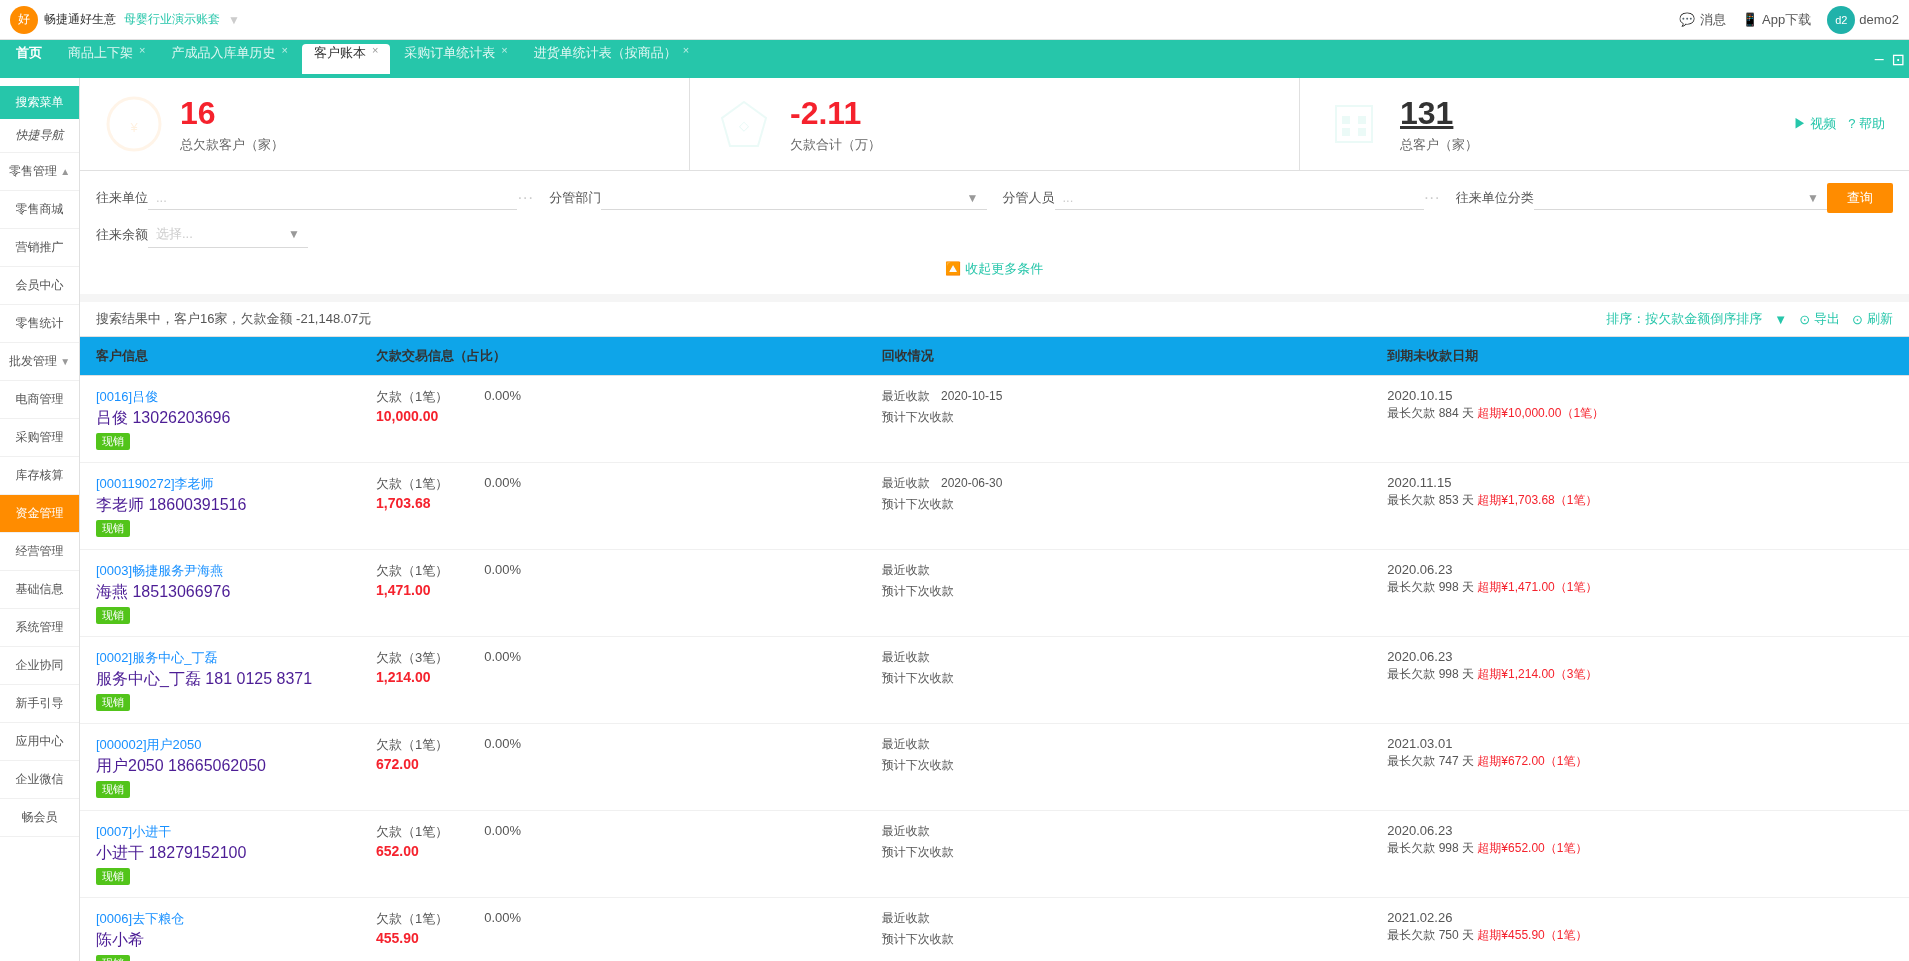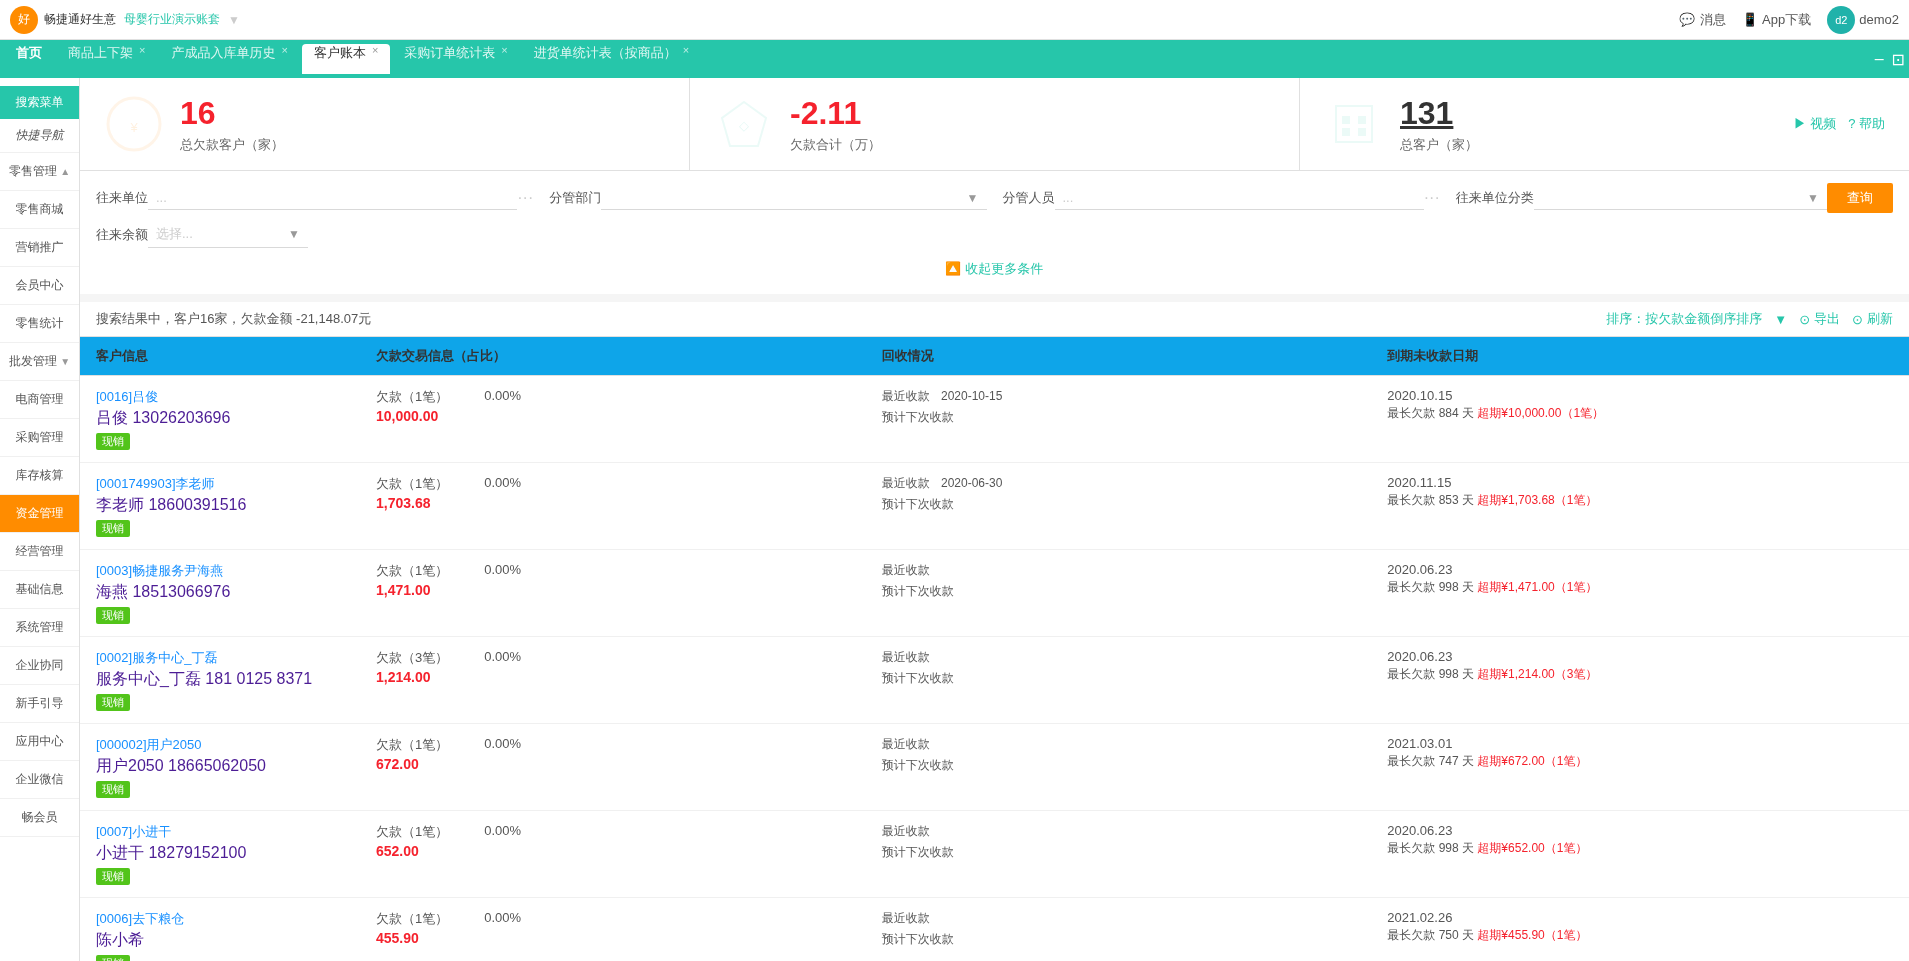--- a/index.html
+++ b/index.html
@@ -318,21 +318,21 @@
           <div class="next-label">预计下次收款</div>
         </div>
         <div>
           <div class="overdue-date">2020.10.15</div>
           <div class="overdue-days">最长欠款 884 天 <span class="overdue-amount">超期¥10,000.00（1笔）</span></div>
         </div>
       </div>
 
       <div class="table-row">
         <div>
-          <div><span class="customer-id">[0001749903]</span><span class="customer-name">李老师</span></div>
+          <div><span class="customer-id">[0001190272]</span><span class="customer-name">李老师</span></div>
           <div class="customer-phone">李老师  18600391516</div>
           <span class="customer-tag">现销</span>
         </div>
         <div class="debt-cell">
           <div>
             <div class="debt-count">欠款（1笔）</div>
             <div class="debt-amount">1,703.68</div>
           </div>
           <div class="debt-percent">0.00%</div>
         </div>

